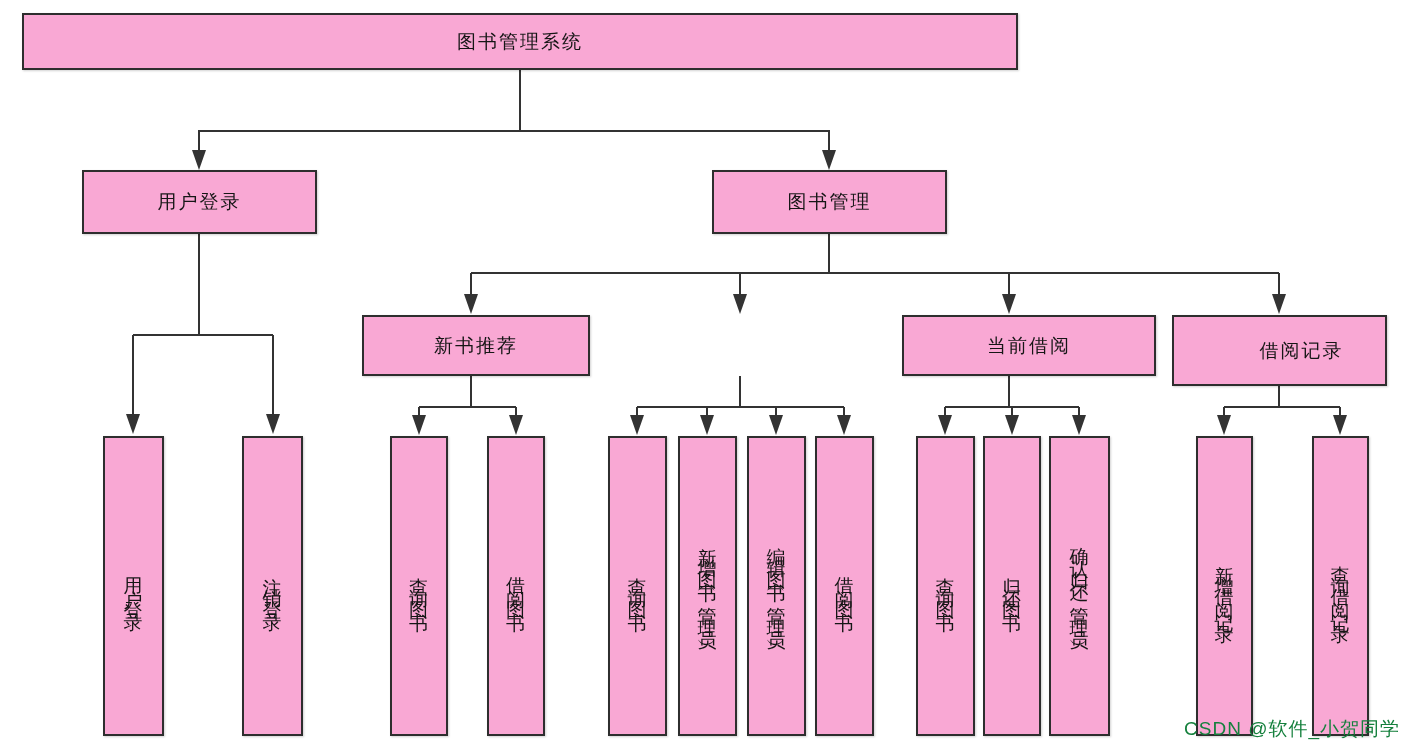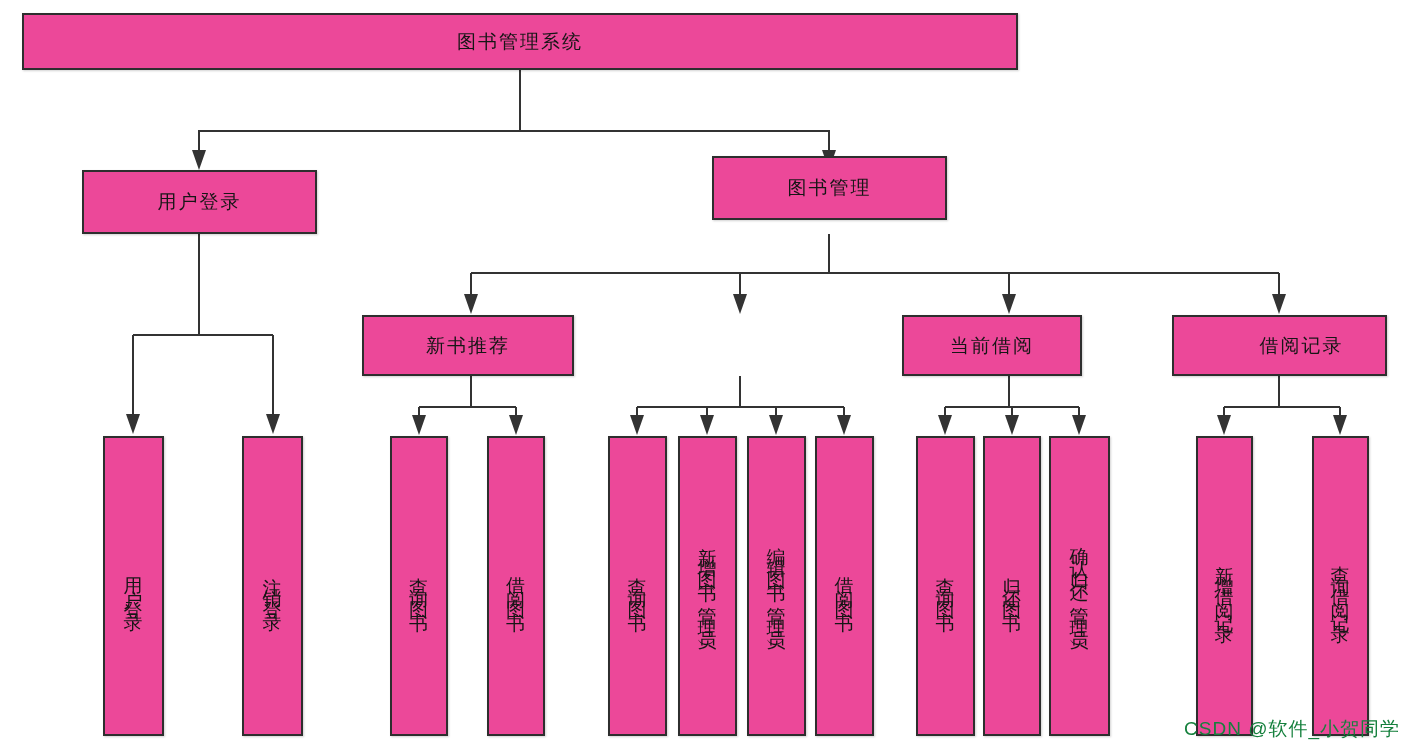--- a/index.html
+++ b/index.html
@@ -18,21 +18,21 @@
   svg.connectors {
     position: absolute;
     left: 0; top: 0;
     width: 1405px;
     height: 747px;
     pointer-events: none;
   }
   .node {
     position: absolute;
     box-sizing: border-box;
-    background: #ec4899;
+    background: #f9a8d4;
     border: 2px solid #2e2e2e;
     box-shadow: 1px 1px 2px rgba(0,0,0,0.18);
     display: flex;
     align-items: center;
     justify-content: center;
     color: #161616;
     font-size: 19px;
     letter-spacing: 2px;
     text-align: center;
     white-space: nowrap;
@@ -121,25 +121,25 @@
       <path d="M1005 415 L1019 415 L1012 435 Z"></path>
       <path d="M1072 415 L1086 415 L1079 435 Z"></path>
       <path d="M1217 415 L1231 415 L1224 435 Z"></path>
       <path d="M1333 415 L1347 415 L1340 435 Z"></path>
     </g>
   </svg>
 
   <div class="node" style="left:22px; top:13px; width:996px; height:57px;">图书管理系统</div>
 
   <div class="node" style="left:82px; top:170px; width:235px; height:64px;">用户登录</div>
-  <div class="node" style="left:712px; top:156px; width:235px; height:64px;">图书管理</div>
+  <div class="node" style="left:712px; top:170px; width:235px; height:64px;">图书管理</div>
 
-  <div class="node" style="left:362px; top:315px; width:212px; height:61px;">新书推荐</div>
-  <div class="node" style="left:902px; top:315px; width:180px; height:61px;">当前借阅</div>
-  <div class="node" style="left:1172px; top:315px; width:215px; height:61px;padding-left:44px;">借阅记录</div>
+  <div class="node" style="left:362px; top:315px; width:228px; height:61px;">新书推荐</div>
+  <div class="node" style="left:902px; top:315px; width:254px; height:61px;">当前借阅</div>
+  <div class="node" style="left:1172px; top:315px; width:215px; height:71px;padding-left:44px;">借阅记录</div>
 
   <div class="node leaf" style="left:103px; top:436px; width:61px; height:300px;">用户登录</div>
   <div class="node leaf" style="left:242px; top:436px; width:61px; height:300px;">注销登录</div>
 
   <div class="node leaf" style="left:390px; top:436px; width:58px; height:300px;">查询图书</div>
   <div class="node leaf" style="left:487px; top:436px; width:58px; height:300px;">借阅图书</div>
 
   <div class="node leaf" style="left:608px; top:436px; width:59px; height:300px;">查询图书</div>
   <div class="node leaf" style="left:678px; top:436px; width:59px; height:300px;">新增图书（管理员）</div>
   <div class="node leaf" style="left:747px; top:436px; width:59px; height:300px;">编辑图书（管理员）</div>

